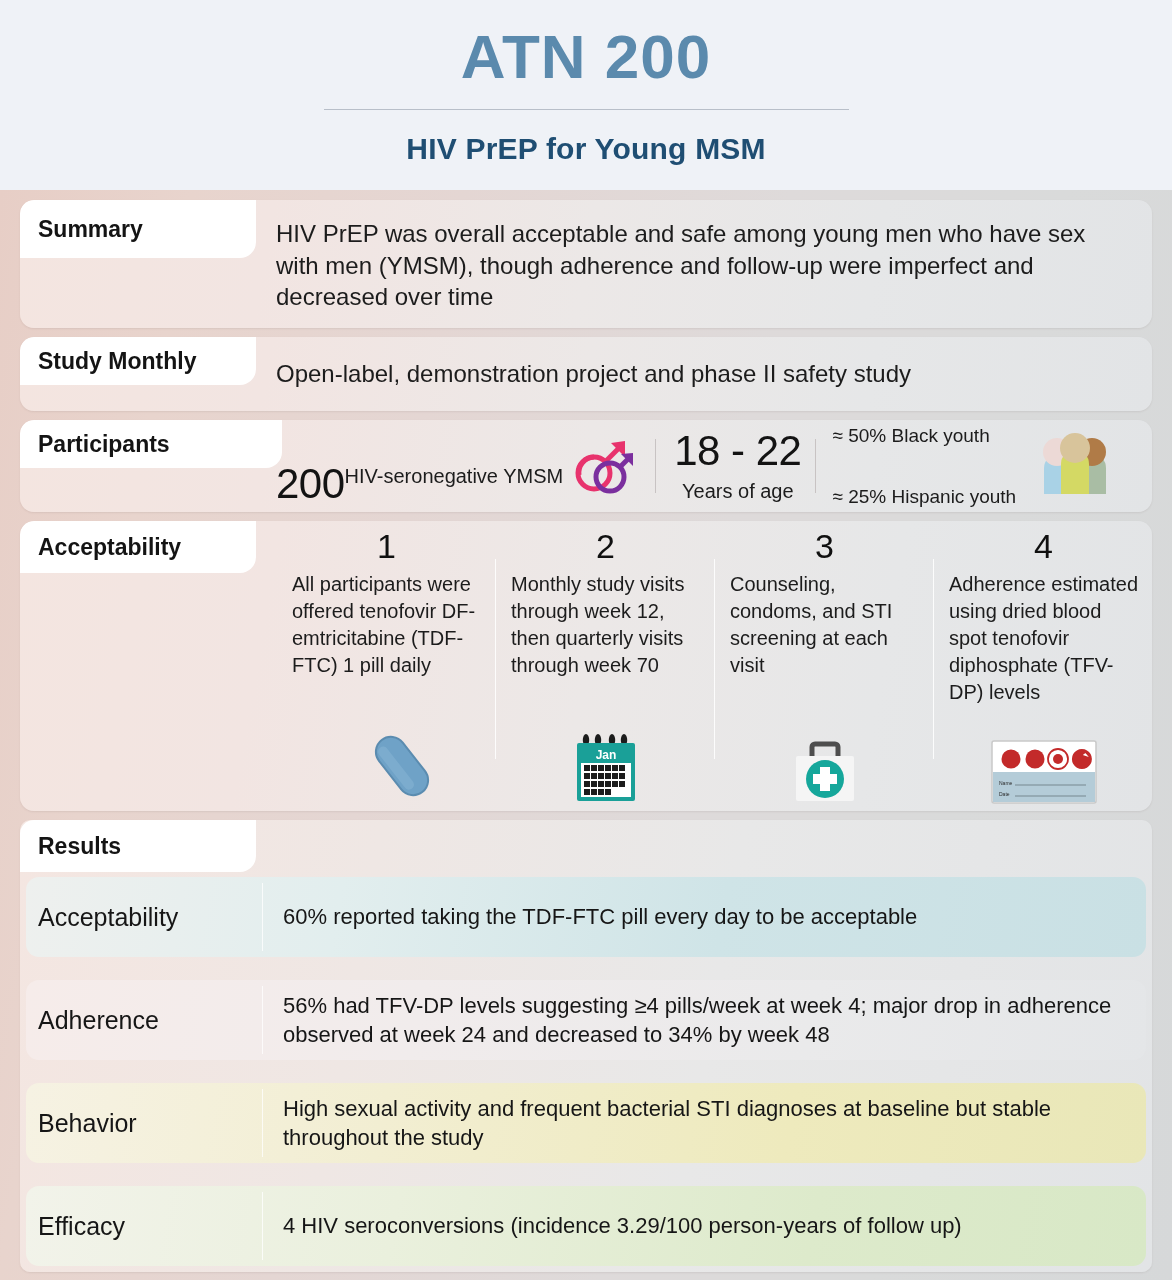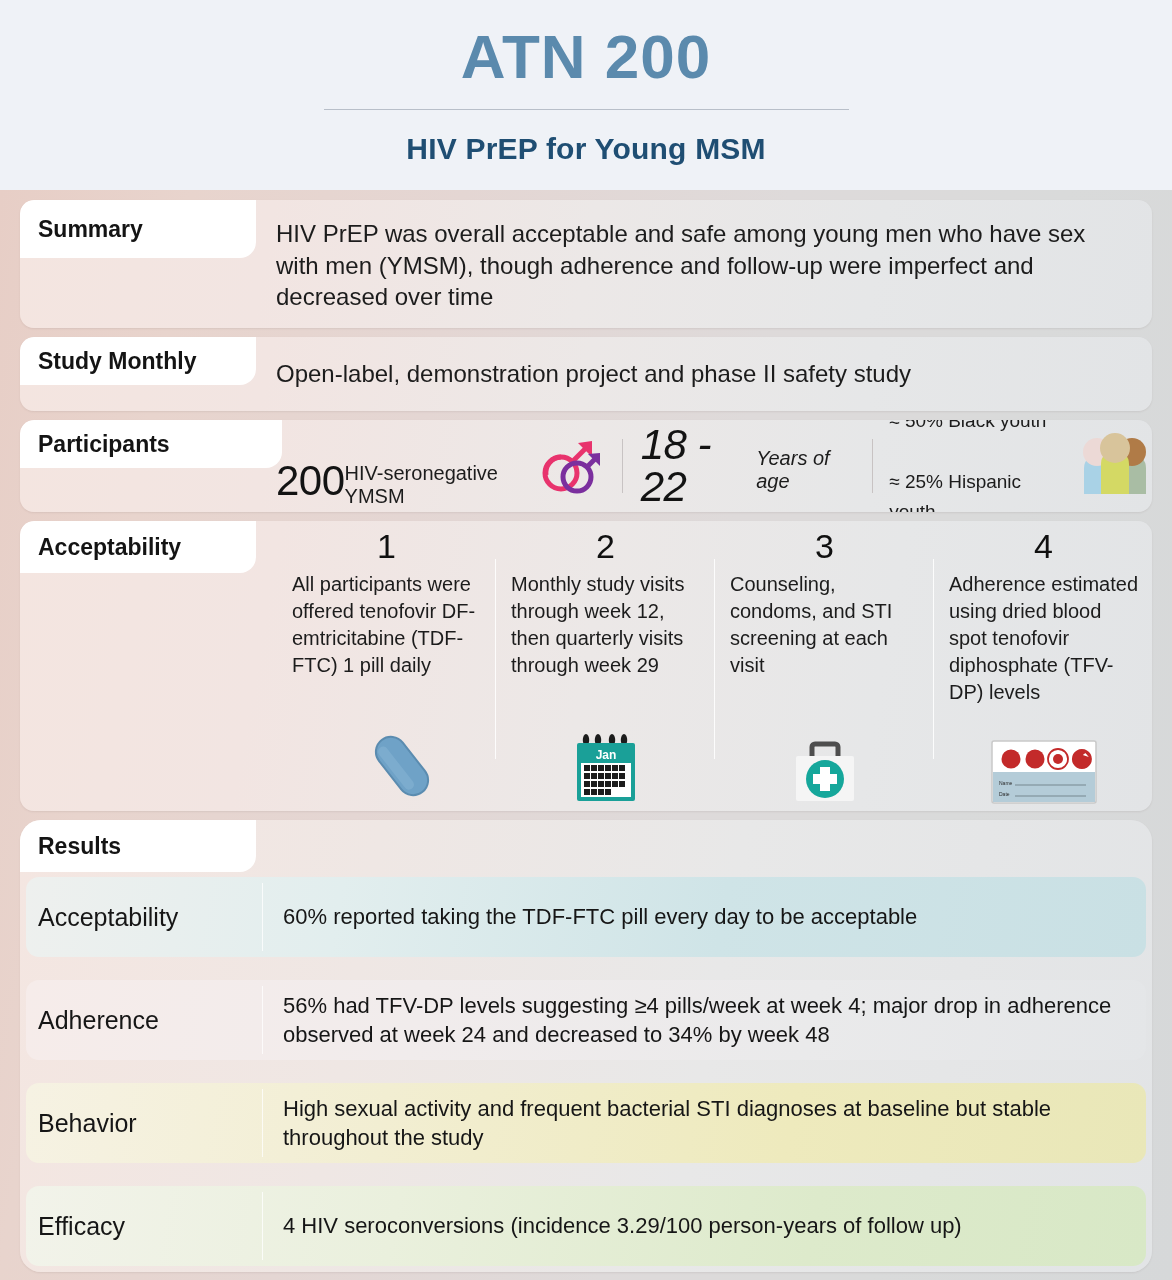--- a/index.html
+++ b/index.html
@@ -134,21 +134,21 @@
   .p-divider {
     width: 1px;
     height: 54px;
     background: #c8c3c3;
     margin: 0 14px;
   }
   #p-count-block { display: flex; flex-direction: row; justify-content: center; margin-top: 36px; }
   #p-count { font-size: 42px; color: #131313; line-height: 1.0; letter-spacing: -0.5px;}
   #p-count-sub { font-size: 20px; color: #1c1c1c; margin-top: 2px; }
   #msm-icon { margin-left: 10px; margin-right: 4px; }
-  #p-age-block { display: flex; flex-direction: row; justify-content: center; align-items: center; margin-left: 4px; font-style: italic;}
+  #p-age-block { display: flex; flex-direction: column; justify-content: center; align-items: center; margin-left: 4px;}
   #p-age { font-size: 42px; color: #131313; line-height: 1.0; letter-spacing: -0.5px;}
   #p-age-sub { font-size: 20px; color: #1c1c1c; margin-top: 8px; }
   #p-demo-block { display: flex; flex-direction: column; margin-left: 2px; gap: 32px; }
   .p-demo-line { font-size: 19px; color: #1c1c1c; line-height: 1.55; }
   #people-icon { margin-left: 18px; }
 
   
   #interventions-card { height: 290px; }
   #interventions-card .label-tab { width: 236px; height: 52px; }
   #interventions-grid {
@@ -190,21 +190,21 @@
     display: flex;
     justify-content: center;
     align-items: flex-end;
     height: 86px;
   }
   #col-1 .iv-icon { justify-content: center; padding-left: 30px;}
 
   
   #results-card {
     flex: 1;
-    border-radius: 21px;
+    border-radius: 10px;
     background: linear-gradient(100deg, #f4e6e1 0%, #efe7e4 30%, #e8e8e8 60%, #e2e4e6 100%);
     box-shadow: 0 1px 2px rgba(90,70,70,0.10);
     position: relative;
     padding-top: 0;
     overflow: hidden;
   }
   #results-card .label-tab { width: 236px; height: 52px; }
   #results-rows {
     position: absolute;
     top: 52px;
@@ -357,21 +357,21 @@
             <g transform="rotate(-38 35 39)">
               <rect x="20" y="6" width="30" height="66" rx="15" fill="#6fa2c7" stroke="#5b8cb0" stroke-width="2"></rect>
               <rect x="24" y="11" width="10" height="52" rx="5" fill="#86b4d3" opacity="0.55"></rect>
             </g>
           </svg>
         </div>
       </div>
 
       <div class="iv-col">
         <div class="iv-num">2</div>
-        <div class="iv-text">Monthly study visits through week 12, then quarterly  visits through week 29</div>
+        <div class="iv-text">Monthly study visits through week 12, then quarterly  visits through week 70</div>
         <div class="iv-icon">
           <svg width="64" height="72" viewBox="0 0 64 72">
 
             <ellipse cx="12" cy="7" rx="3.2" ry="6" fill="#1c1c1c"></ellipse>
             <ellipse cx="24" cy="7" rx="3.2" ry="6" fill="#1c1c1c"></ellipse>
             <ellipse cx="38" cy="7" rx="3.2" ry="6" fill="#1c1c1c"></ellipse>
             <ellipse cx="50" cy="7" rx="3.2" ry="6" fill="#1c1c1c"></ellipse>
 
             <rect x="3" y="10" width="58" height="58" rx="2" fill="#1aa098"></rect>
             <text x="32" y="26" font-family="'Liberation Sans',sans-serif" font-size="12" font-weight="bold" fill="#ffffff" text-anchor="middle">Jan</text>

